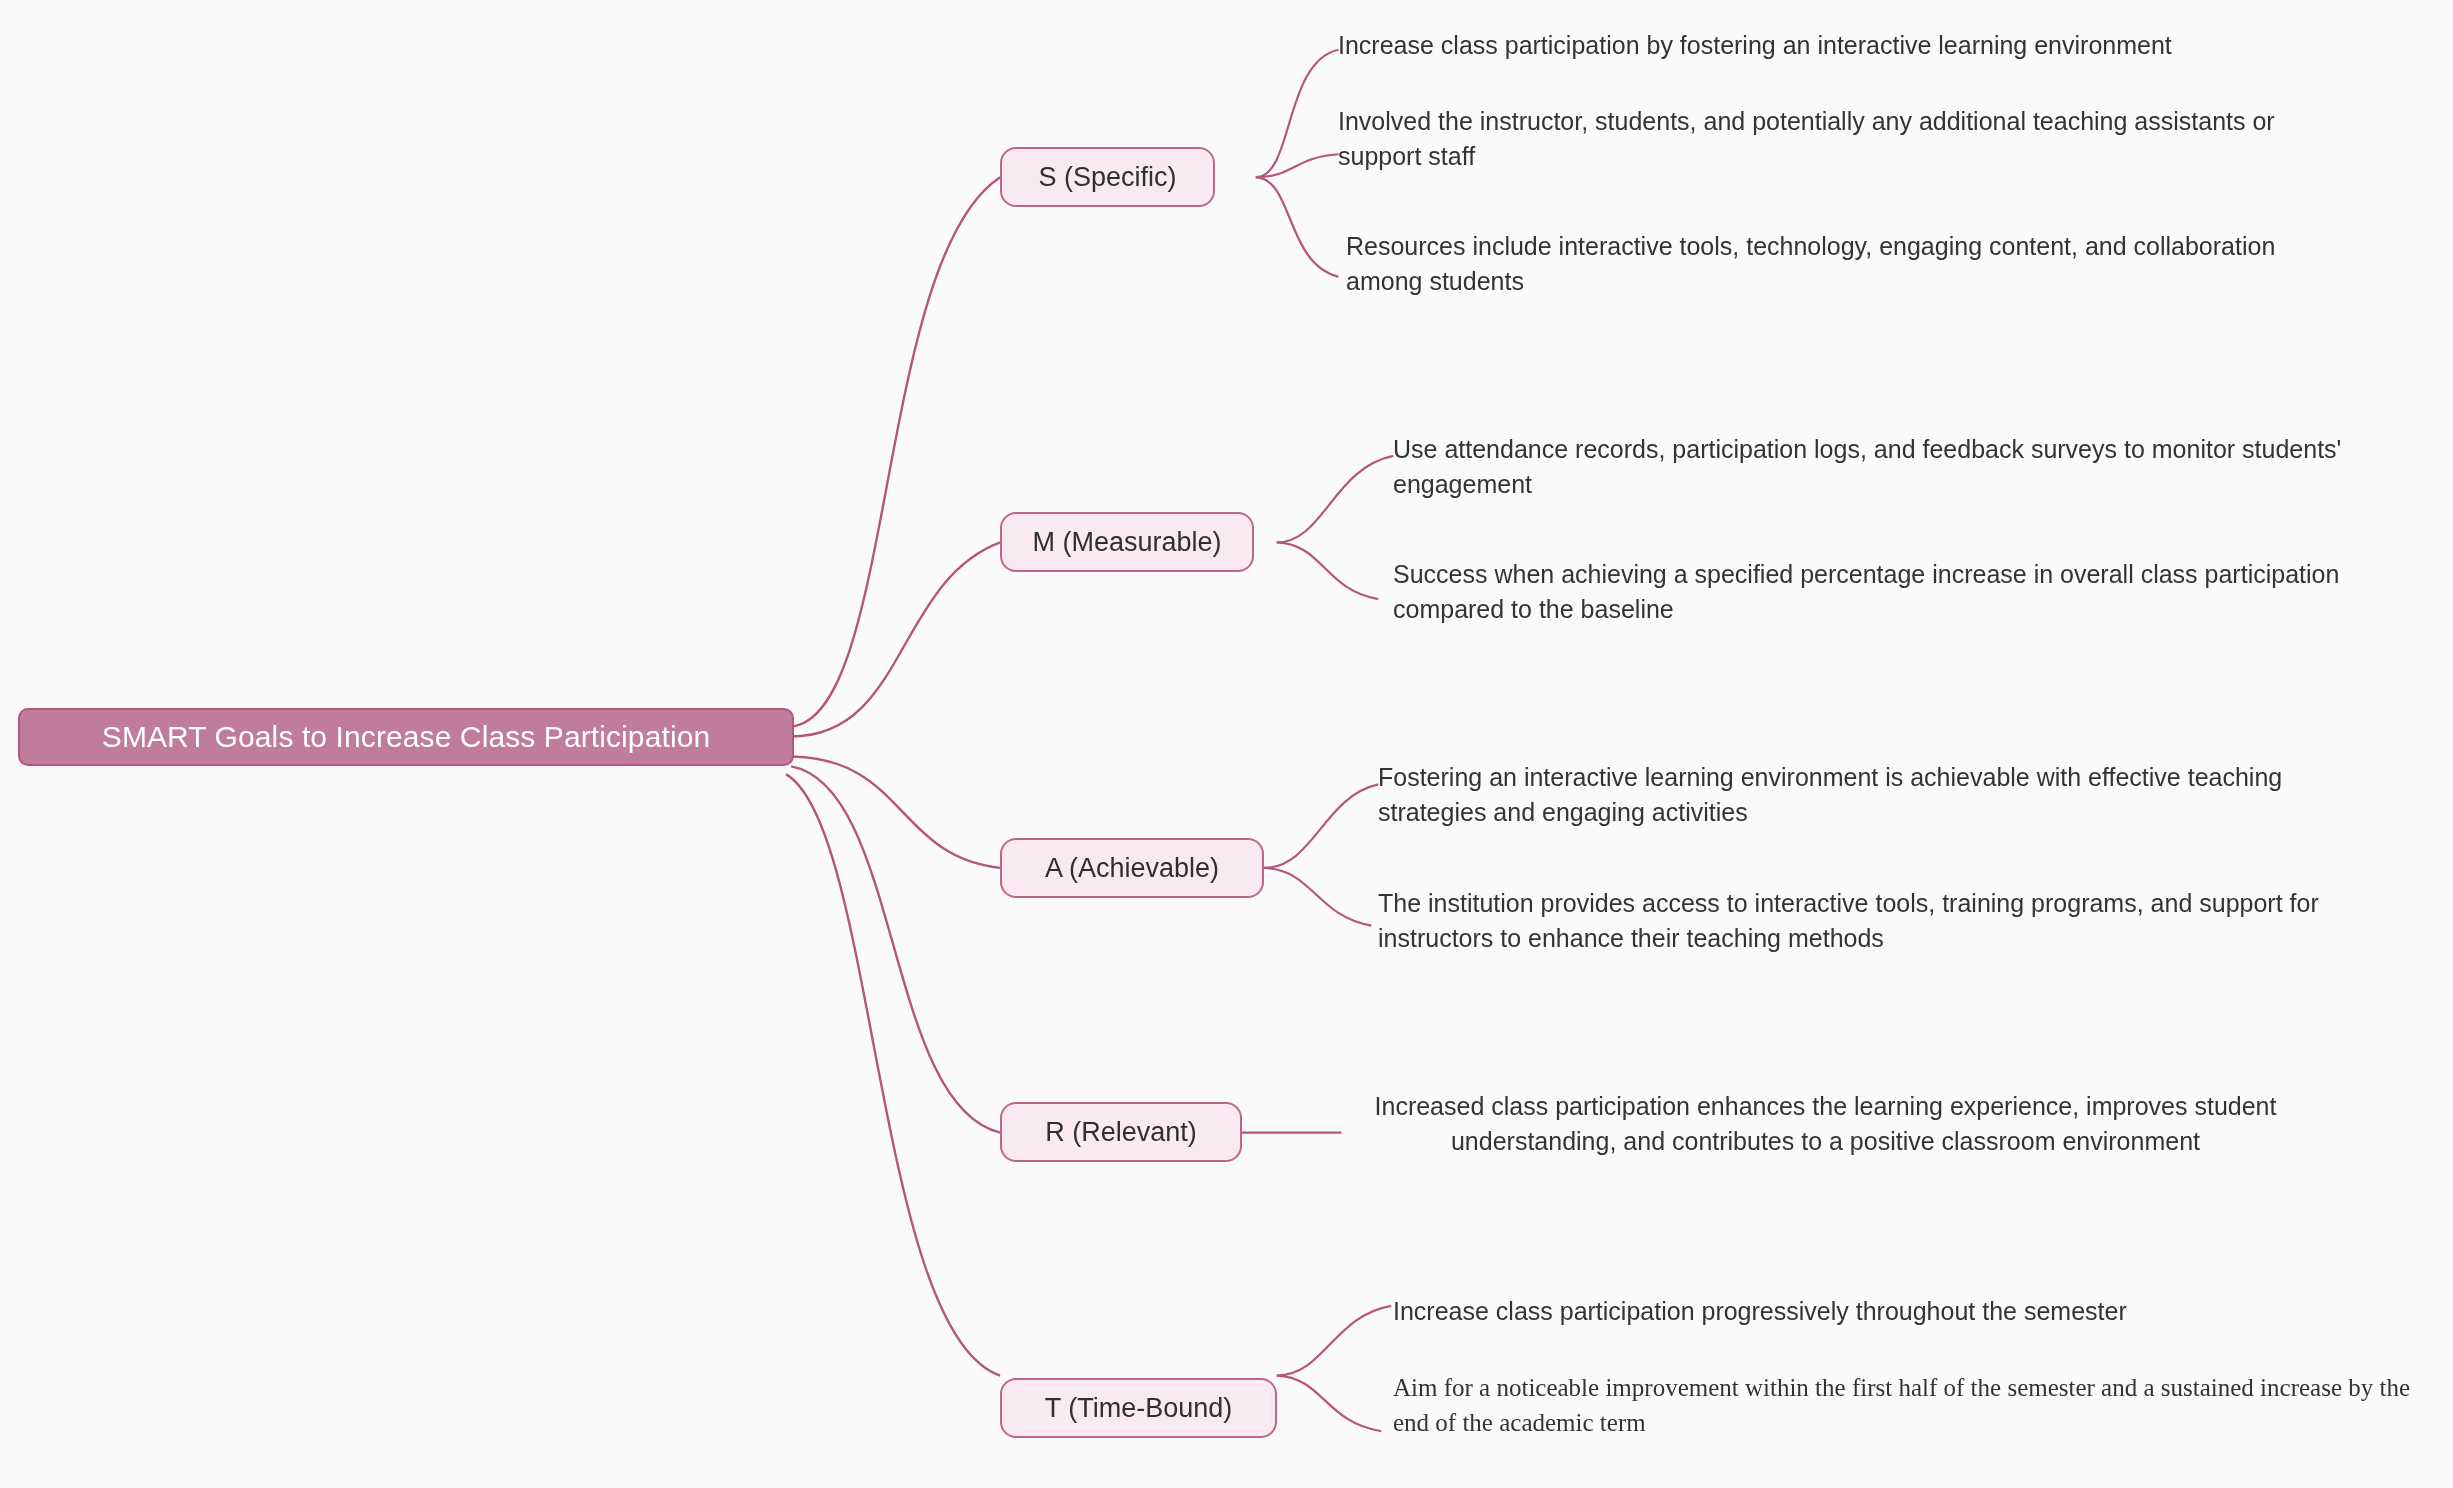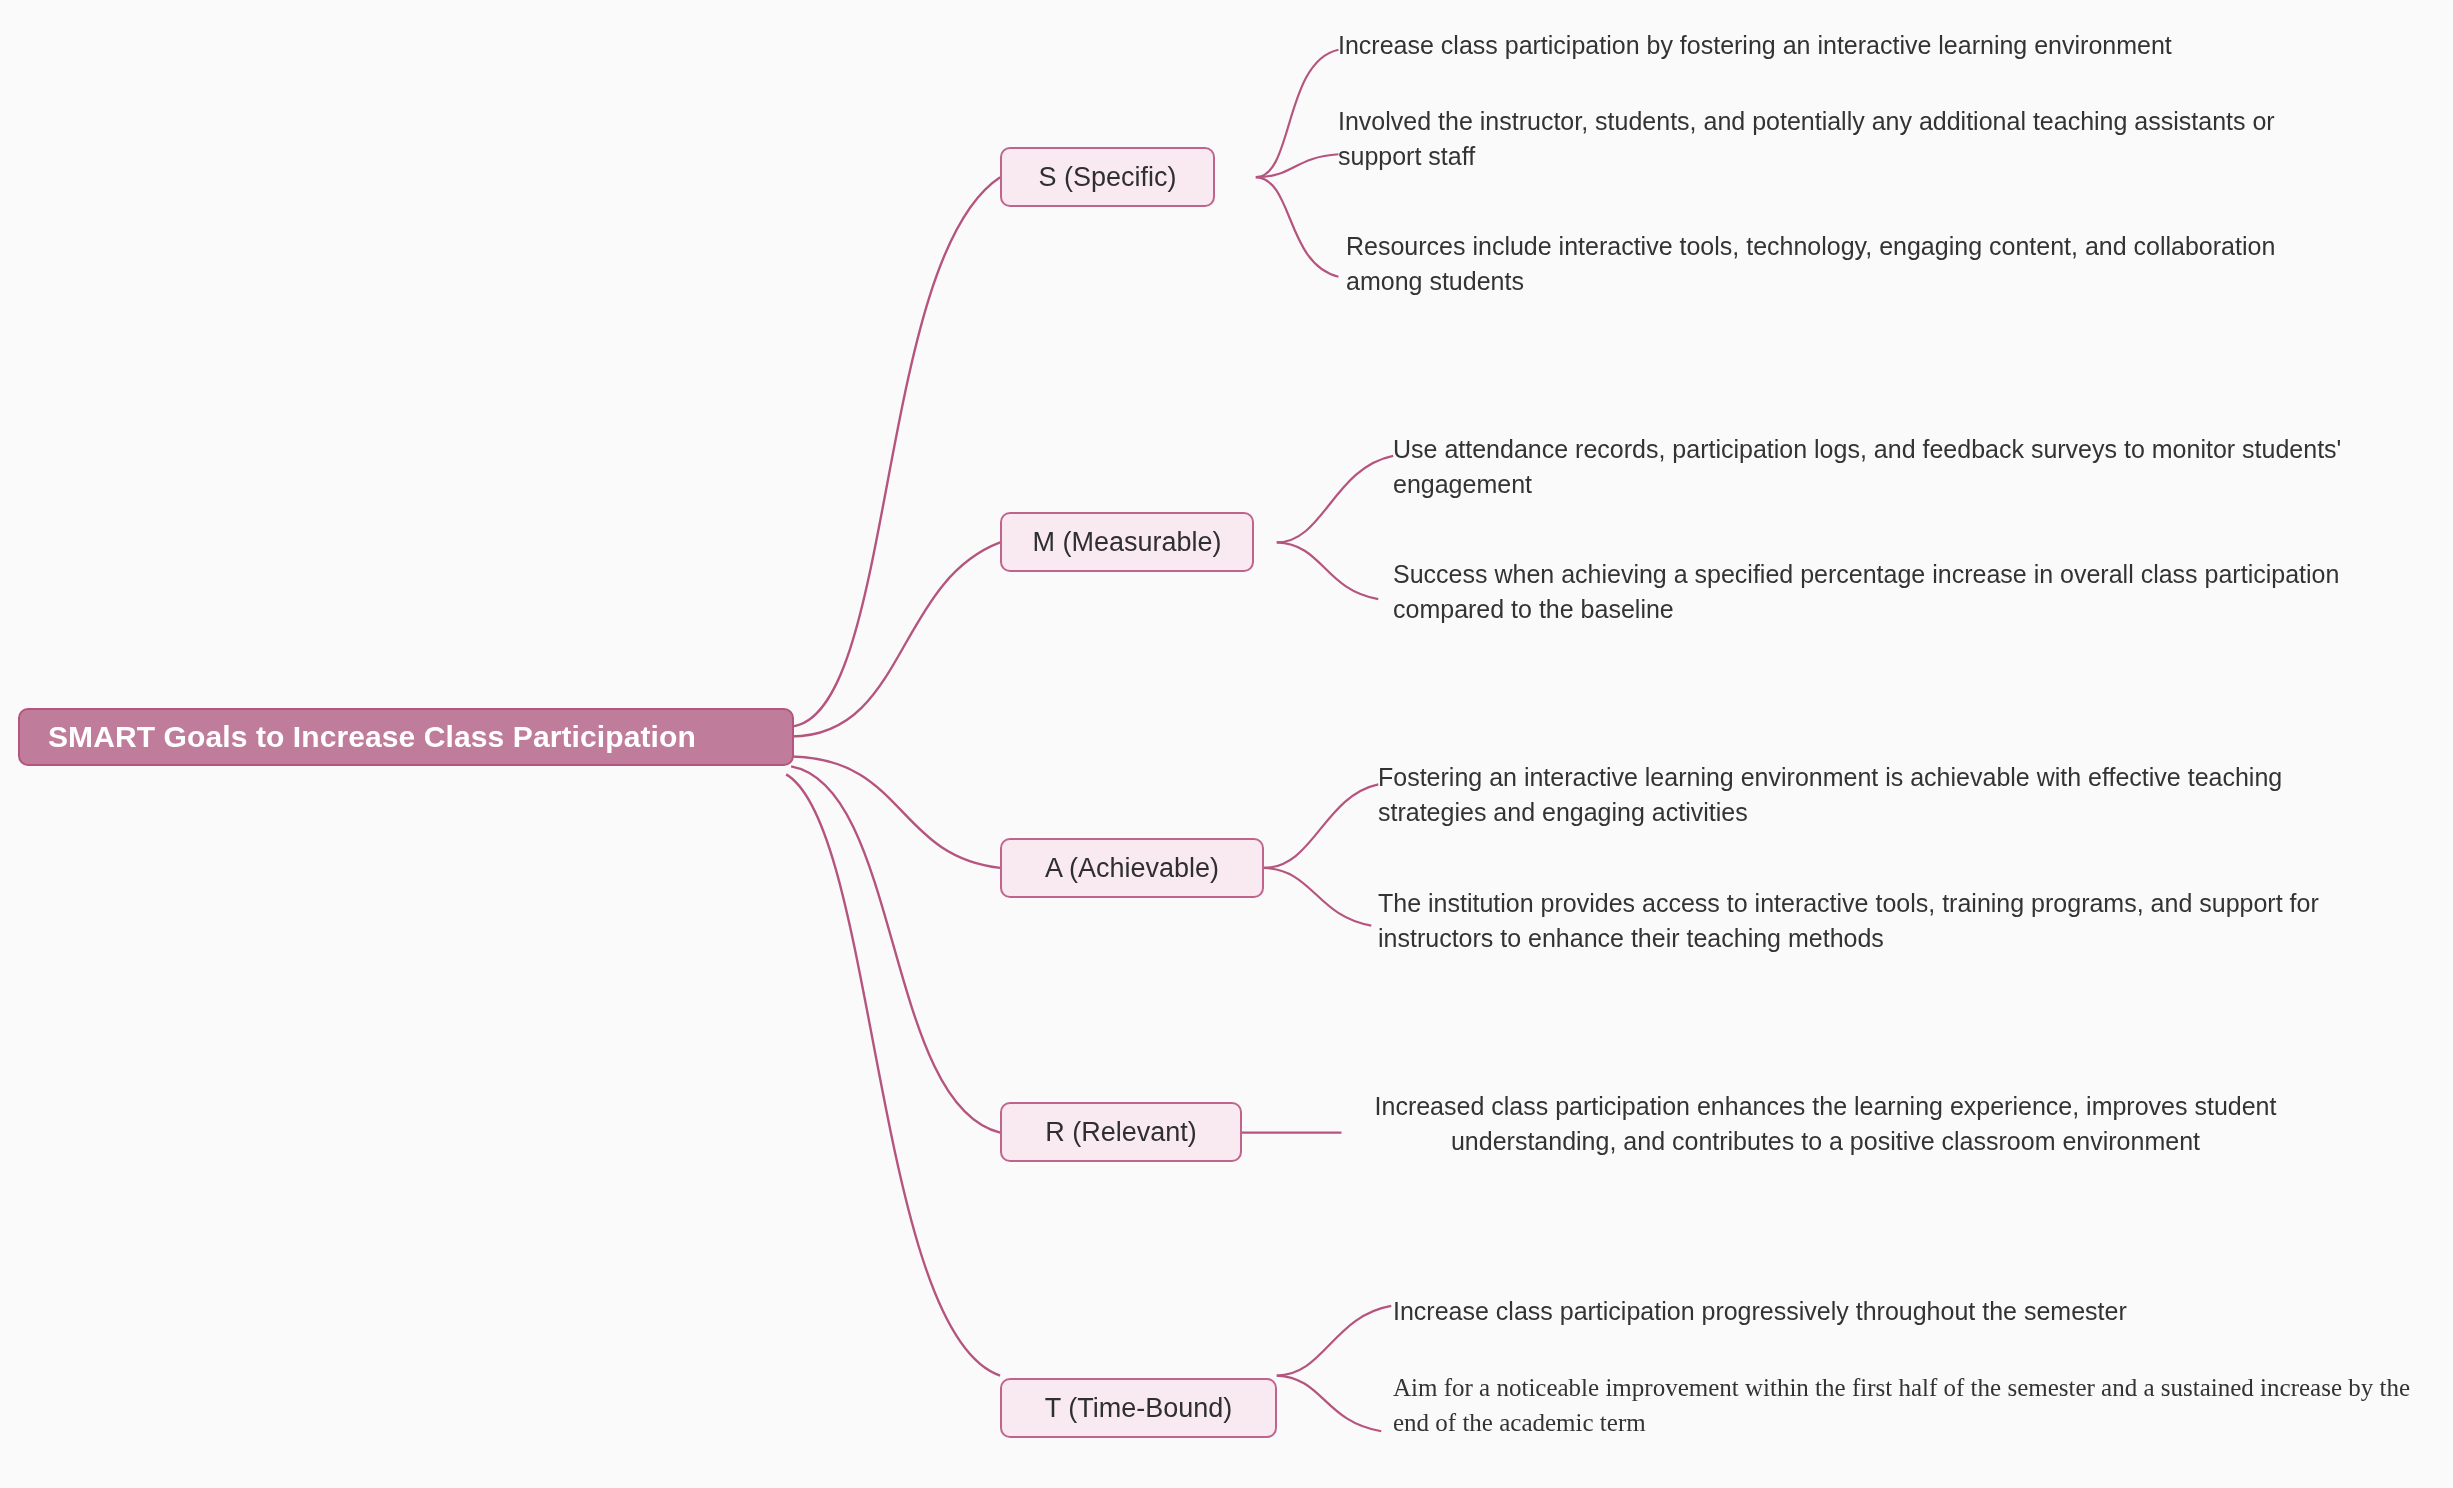--- a/index.html
+++ b/index.html
@@ -35,32 +35,32 @@
   .node {
     position: absolute;
     box-sizing: border-box;
   }
   .root-node {
     background: #c07c9b;
     border: 2px solid #b5557f;
     border-radius: 10px;
     color: #ffffff;
     font-size: 30px;
-    font-weight: bold;
+    font-weight: normal;
     display: flex;
     align-items: center;
-    justify-content: flex-start;
+    justify-content: center;
     padding: 0 28px;
     letter-spacing: 0.1px;
     white-space: nowrap;
   }
   .branch-node {
     background: #f9eaf2;
     border: 2px solid #c1648c;
-    border-radius: 10px;
+    border-radius: 16px;
     color: #2f2f2f;
     font-size: 27px;
     display: flex;
     align-items: center;
     justify-content: center;
     white-space: nowrap;
   }
   .leaf-node {
     color: #333333;
     font-size: 25px;

